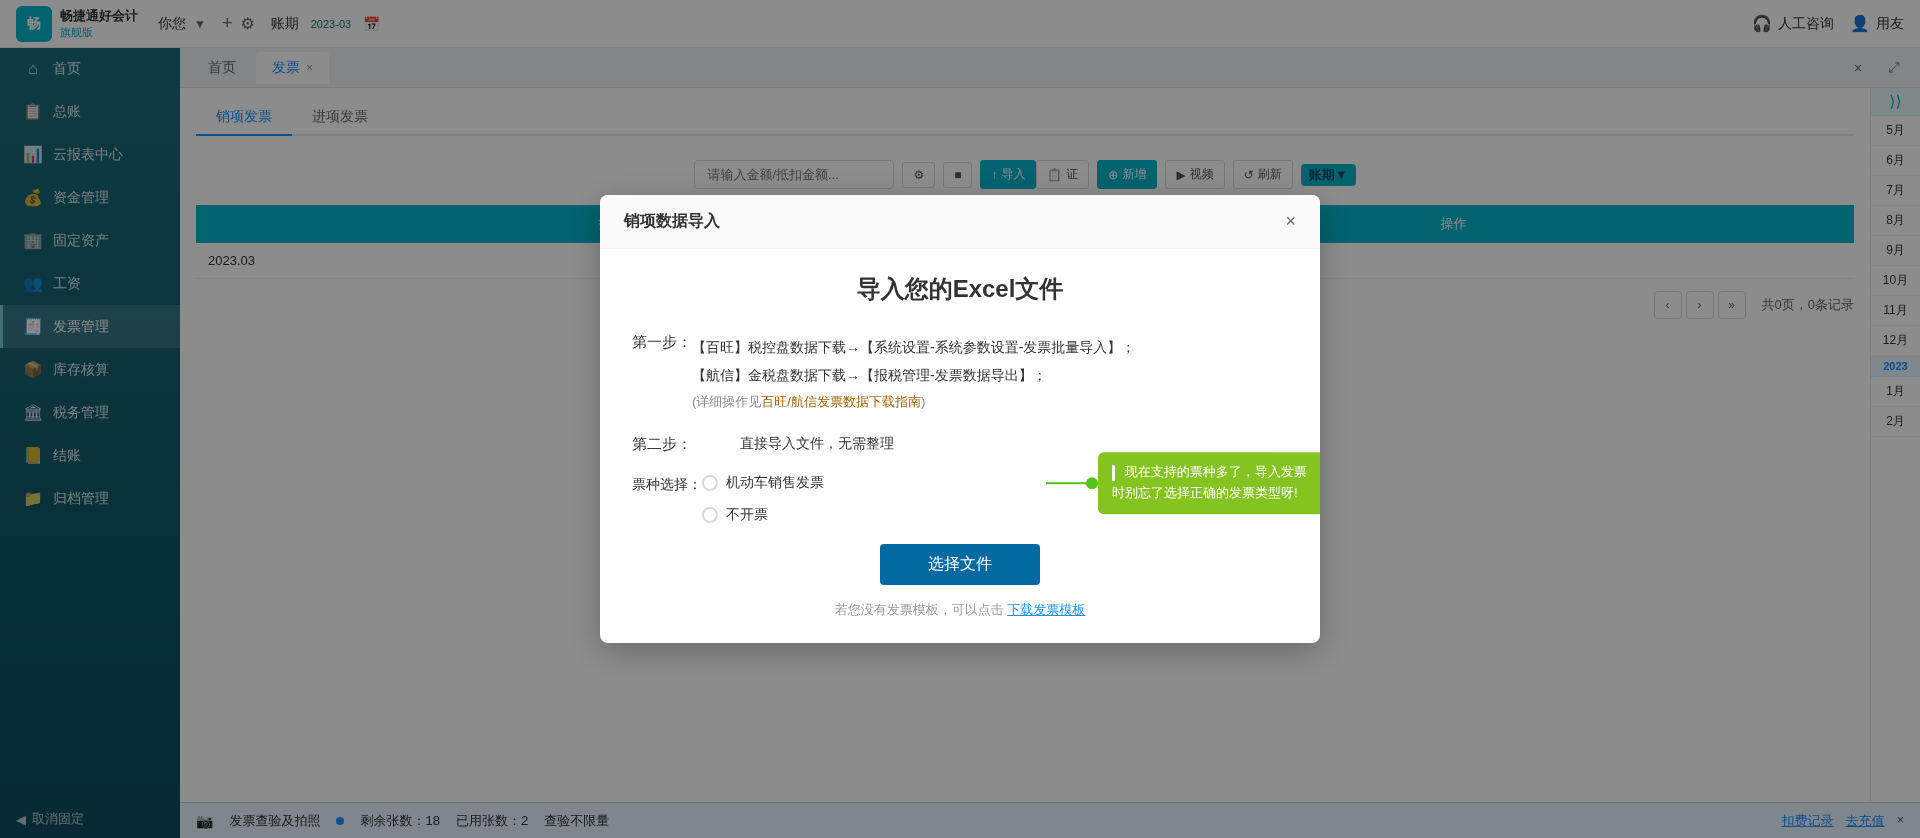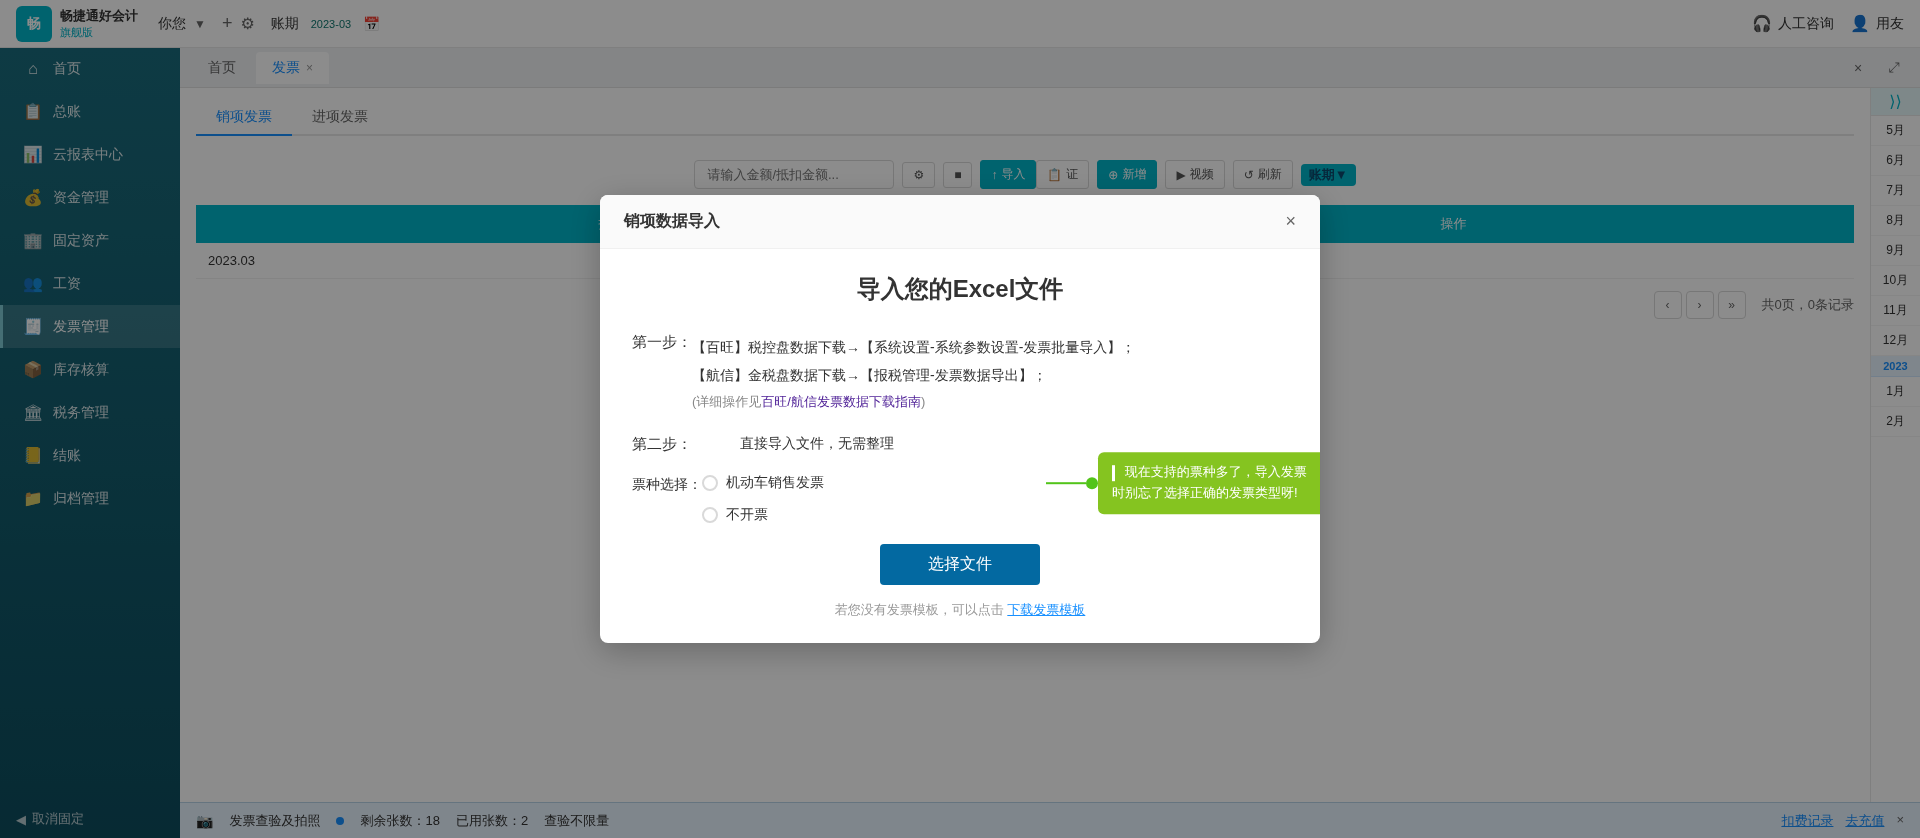--- a/index.html
+++ b/index.html
@@ -76,21 +76,21 @@
       display: flex; align-items: center; justify-content: space-between;
       padding: 16px 24px; border-bottom: 1px solid #f0f0f0; background: #fafafa;
     }
     .modal-title { font-size: 16px; font-weight: 600; color: #333; }
     .modal-close { cursor: pointer; color: #666; font-size: 18px; background: none; border: none; }
     .modal-body { padding: 24px 32px; }
     .modal-main-title { text-align: center; font-size: 24px; font-weight: 600; color: #333; margin-bottom: 28px; }
 
     
     .step-section { margin-bottom: 20px; }
-    .step-link { color: #4c1d95; text-decoration: none; cursor: pointer; }
+    .step-link { color: #a16207; text-decoration: none; cursor: pointer; }
     .radio-item { display: flex; align-items: center; gap: 8px; font-size: 14px; color: #333; cursor: pointer; }
     .radio-circle {
       width: 16px; height: 16px; border-radius: 50%; border: 2px solid #d9d9d9;
       display: flex; align-items: center; justify-content: center; flex-shrink: 0;
     }
     .radio-circle.checked { border-color: #52c41a; }
     .radio-circle.checked::after { content: ''; width: 8px; height: 8px; background: #52c41a; border-radius: 50%; }
 
     
     .select-file-btn {

